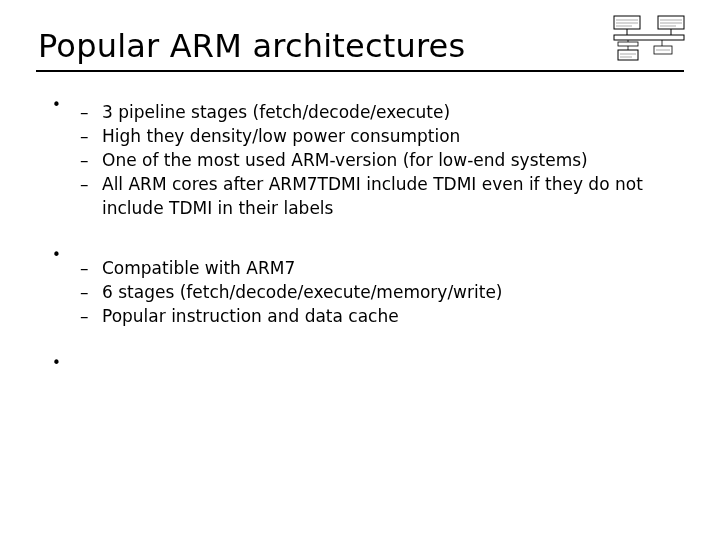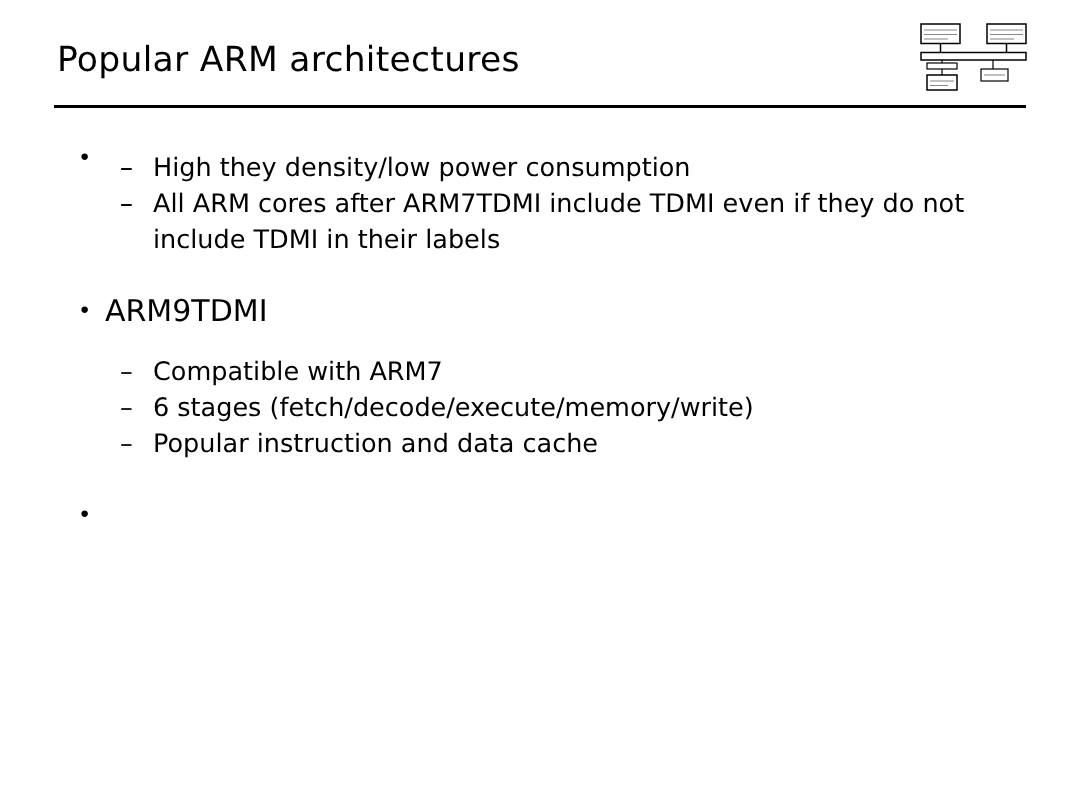--- a/index.html
+++ b/index.html
@@ -17,21 +17,21 @@
   .slide {
     position: relative;
     width: 720px;
     height: 540px;
     box-sizing: border-box;
   }
   .title {
     position: absolute;
     left: 38px;
     top: 27px;
-    font-size: 23px;
+    font-size: 32px;
     font-weight: normal;
     letter-spacing: 0.2px;
     color: #000000;
     white-space: nowrap;
   }
   .title-rule {
     position: absolute;
     left: 36px;
     top: 70px;
     width: 648px;
@@ -116,38 +116,39 @@
   </svg>
 
   <div class="body">
 
     <div class="l1">
       <span class="bullet">•</span>
     </div>
     <div class="gap-sm"></div>
     <div class="l2">
       <span class="dash">–</span>
+      <span>3 pipeline stages (fetch/decode/execute)</span>
     </div>
     <div class="l2">
       <span class="dash">–</span>
       <span>High they density/low power consumption</span>
     </div>
     <div class="l2">
       <span class="dash">–</span>
+      <span>One of the most used ARM-version (for low-end systems)</span>
     </div>
     <div class="l2">
       <span class="dash">–</span>
       <span>All ARM cores after ARM7TDMI include TDMI even if they do not include TDMI in their labels</span>
     </div>
 
     <div class="gap-lg"></div>
 
     <div class="l1">
       <span class="bullet">•</span>
-      <span>ARM9TDMI</span>
     </div>
     <div class="gap-md"></div>
     <div class="l2">
       <span class="dash">–</span>
       <span>Compatible with ARM7</span>
     </div>
     <div class="l2">
       <span class="dash">–</span>
       <span>6 stages (fetch/decode/execute/memory/write)</span>
     </div>

